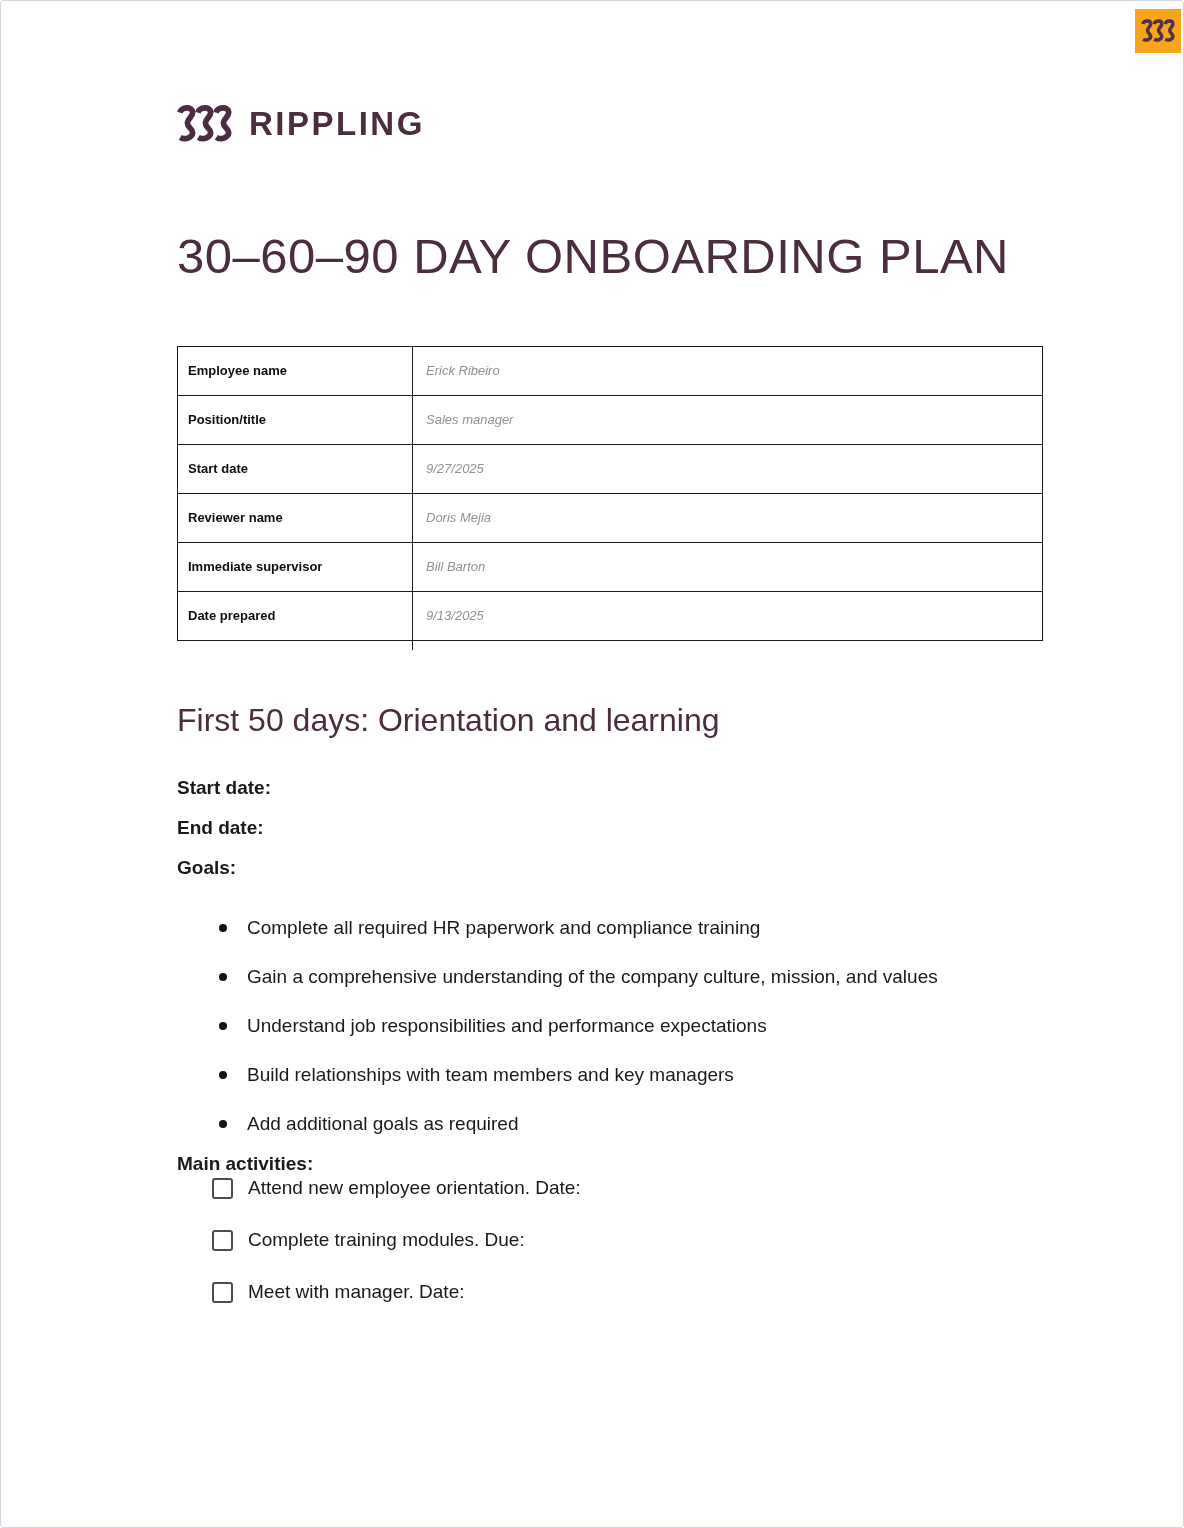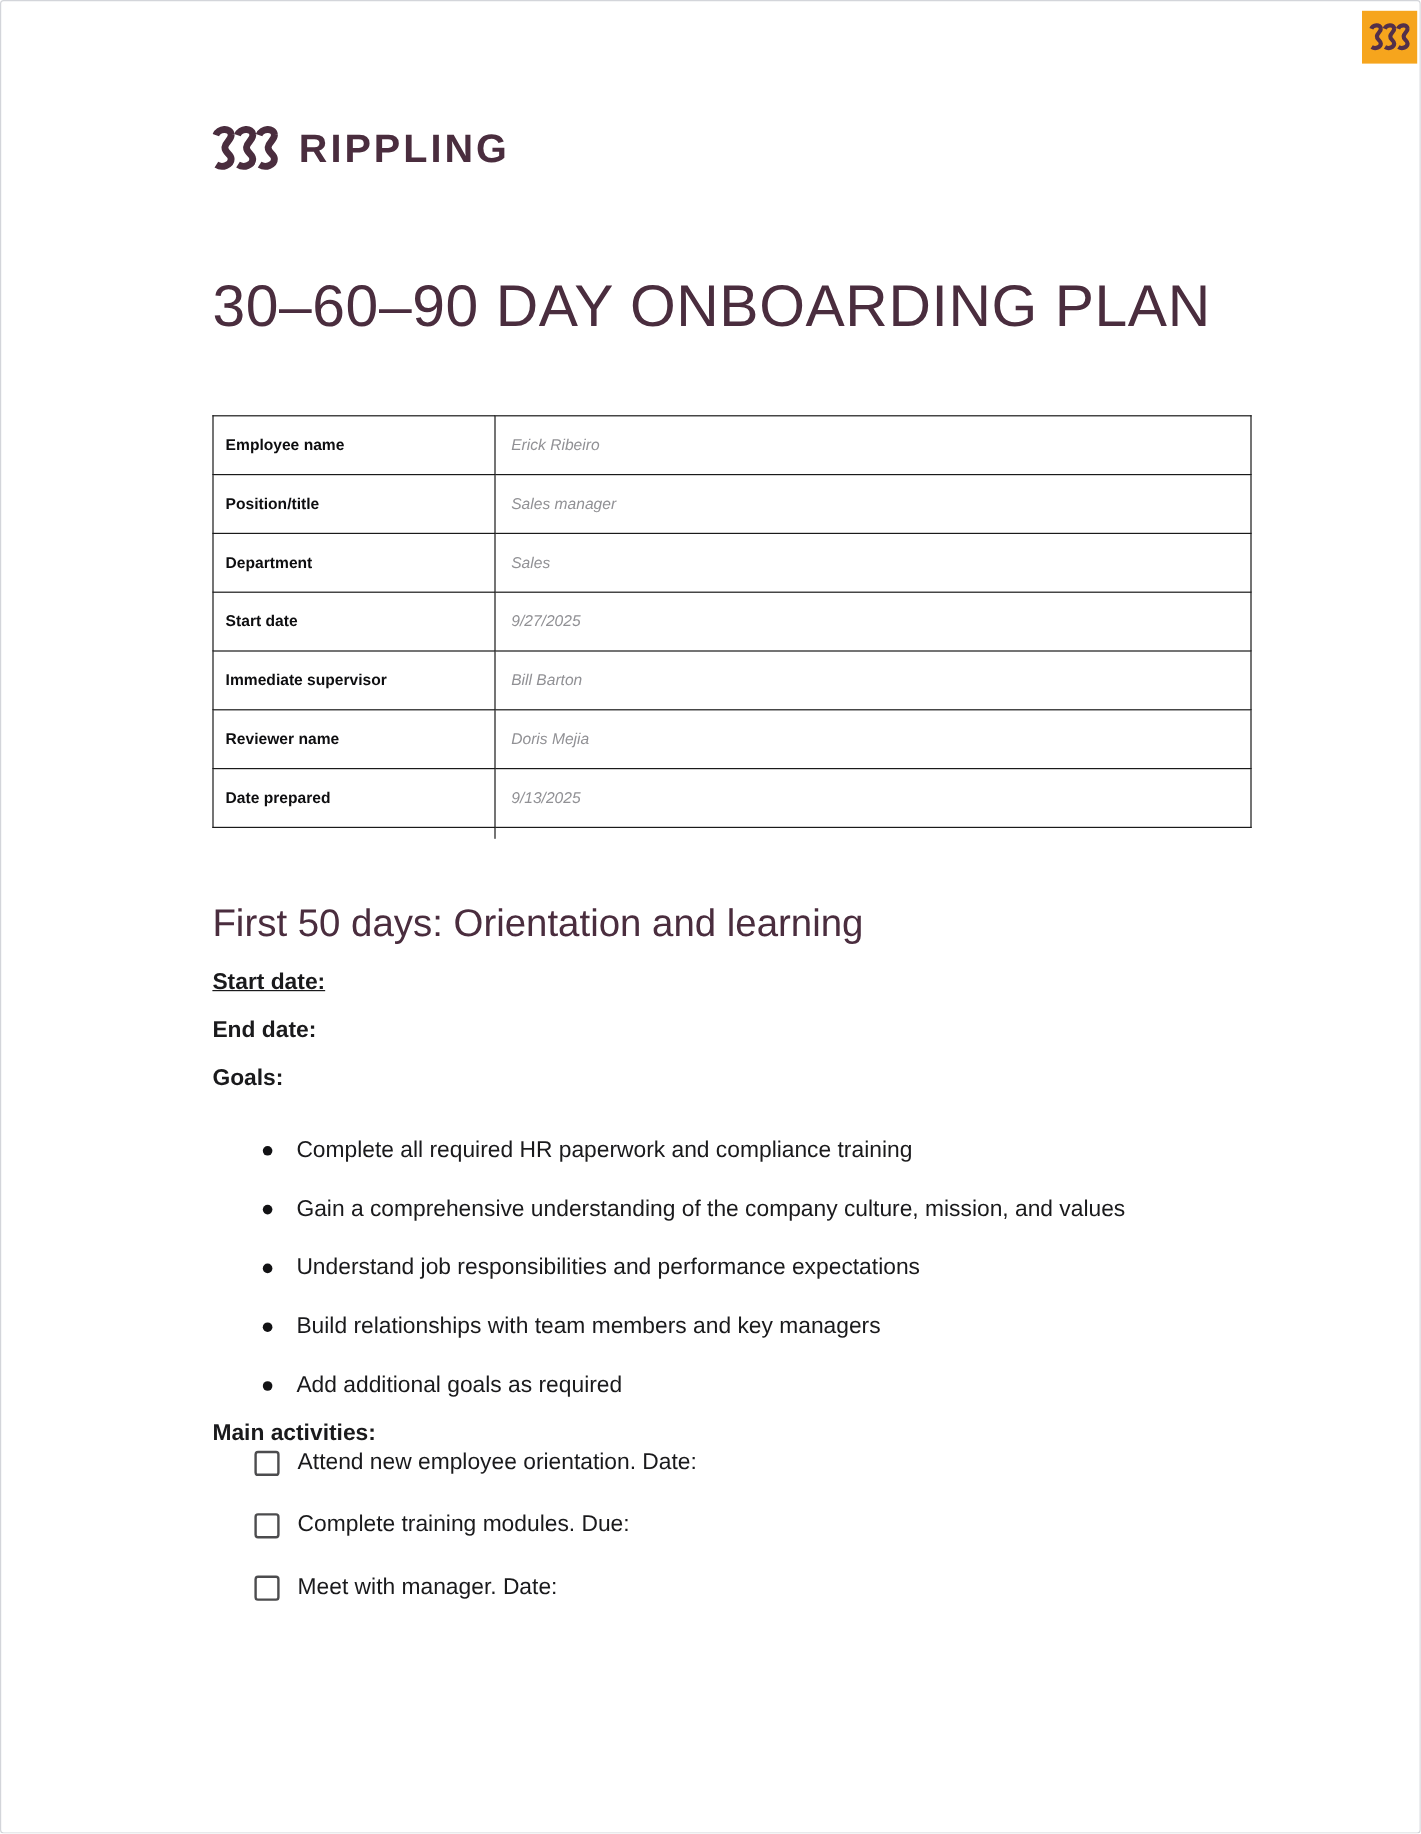--- a/index.html
+++ b/index.html
@@ -100,21 +100,21 @@
     color: var(--plum);
   }
 
   .field-label {
     margin-top: 16px;
     font-size: 19px;
     font-weight: 700;
     line-height: 24px;
     color: var(--ink);
   }
-  .field-label.first { margin-top: 18px; text-decoration: underline; }
+  .field-label.first { margin-top: 36px; }
 
   ul.goal-list {
     list-style: none;
     margin-top: 36px;
   }
   ul.goal-list li {
     position: relative;
     padding-left: 70px;
     font-size: 19px;
     line-height: 24px;
@@ -196,34 +196,30 @@
       <tbody>
         <tr>
           <td class="cell-label">Employee name</td>
           <td class="cell-value">Erick Ribeiro</td>
         </tr>
         <tr>
           <td class="cell-label">Position/title</td>
           <td class="cell-value">Sales manager</td>
         </tr>
         <tr>
-          <td class="cell-label">Department</td>
-          <td class="cell-value">Sales</td>
-        </tr>
-        <tr>
           <td class="cell-label">Start date</td>
           <td class="cell-value">9/27/2025</td>
         </tr>
         <tr>
+          <td class="cell-label">Reviewer name</td>
+          <td class="cell-value">Doris Mejia</td>
+        </tr>
+        <tr>
           <td class="cell-label">Immediate supervisor</td>
           <td class="cell-value">Bill Barton</td>
-        </tr>
-        <tr>
-          <td class="cell-label">Reviewer name</td>
-          <td class="cell-value">Doris Mejia</td>
         </tr>
         <tr>
           <td class="cell-label">Date prepared</td>
           <td class="cell-value">9/13/2025</td>
         </tr>
       </tbody>
     </table>
     <div class="table-tail"></div>
 
     <h2 class="section-heading">First 50 days: Orientation and learning</h2>

